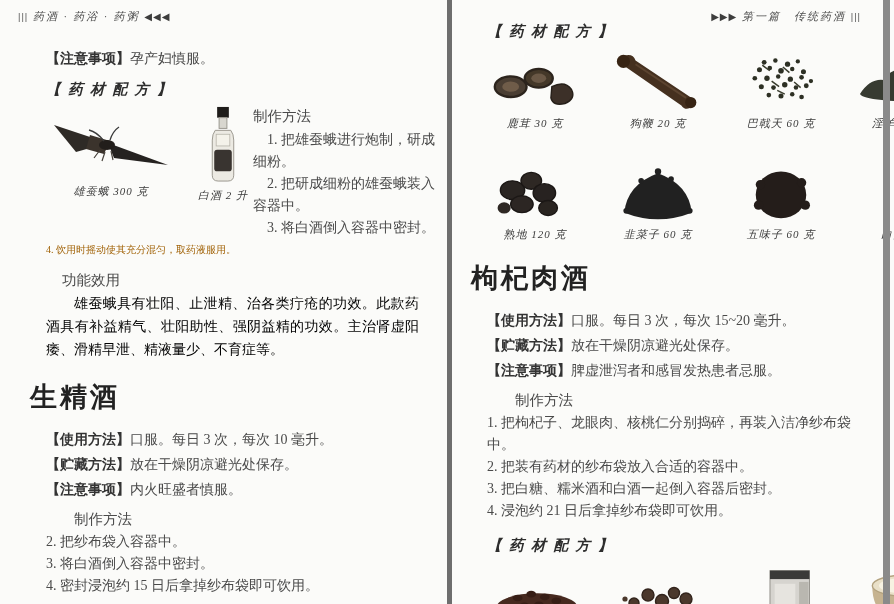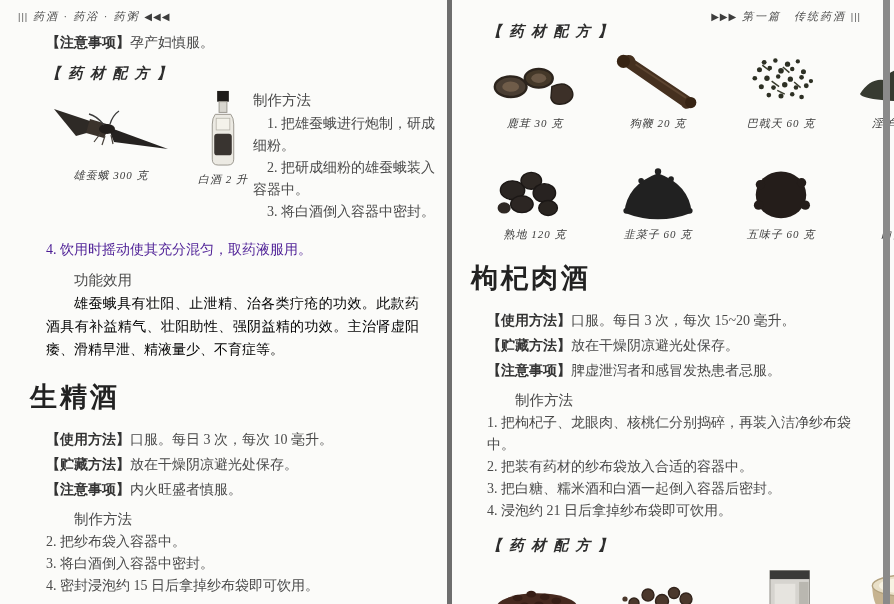--- a/index.html
+++ b/index.html
@@ -28,22 +28,22 @@
   .top-row{display:flex;margin-top:4px;}
   .left-figs{display:flex;align-items:flex-start;gap:28px;width:212px;padding-left:6px;}
   .method-col{width:196px;font-size:14px;line-height:22px;color:#4a4a4a;margin-left:2px;}
   .method-col h4, .plain-h{margin:0 0 2px 0;font-size:14.5px;font-weight:normal;color:#4a4a4a;}
   .method-col p{margin:0;text-indent:1em;}
 
   .ing{display:flex;flex-direction:column;align-items:center;justify-content:flex-end;margin:0;}
   .ing .img{display:flex;align-items:flex-end;justify-content:center;}
   .ing figcaption{margin-top:5px;font-size:11px;font-style:italic;color:#3a3a3a;letter-spacing:1px;white-space:nowrap;}
 
-  .step4{margin:16px 0 0 0;font-size:14px;line-height:22px;color:#4c1d95;}
-  .fx-title{margin:10px 0 2px 28px;font-size:14.5px;font-weight:normal;color:#4a4a4a;}
+  .step4{margin:0 0 0 0;font-size:10px;line-height:22px;color:#a16207;}
+  .fx-title{margin:10px 0 2px 16px;font-size:14.5px;font-weight:normal;color:#4a4a4a;}
   .para{margin:2px 18px 0 0;font-size:14px;line-height:23px;color:#000000;text-indent:2em;text-align:justify;}
 
   .sec-title{margin:18px 0 14px -16px;font-family:"Liberation Sans","DejaVu Sans",sans-serif;
              font-size:27px;font-weight:700;color:#222;letter-spacing:3px;}
   .m-title{margin:9px 0 2px 28px;font-size:14.5px;font-weight:normal;color:#4a4a4a;}
   .step{margin:0;font-size:14px;line-height:22px;color:#4a4a4a;}
 
   .ing-grid{display:grid;grid-template-columns:repeat(4,1fr);column-gap:4px;row-gap:10px;margin-top:4px;gap:27px;}
   .ing-grid .img{height:64px;}
   .grid-bottom{margin-top:8px;}
@@ -53,21 +53,21 @@
 
 <div class="spread">
 
   <div class="page page-left">
     <div class="running-head rh-left">
       <span class="bars">|||</span>
       <span>药酒 · 药浴 · 药粥</span>
       <span class="arrows">◀◀◀</span>
     </div>
 
-    <p class="kv" style="margin-top:2px;">
+    <p class="kv" style="margin-top:18px;">
       <b>【注意事项】</b><span>孕产妇慎服。</span>
     </p>
 
     <div class="recipe-label">【 药 材 配 方 】</div>
 
     <div class="top-row">
       <div class="left-figs">
         <figure class="ing">
           <div class="img">
             <svg width="118" height="74" viewBox="0 0 118 74">

